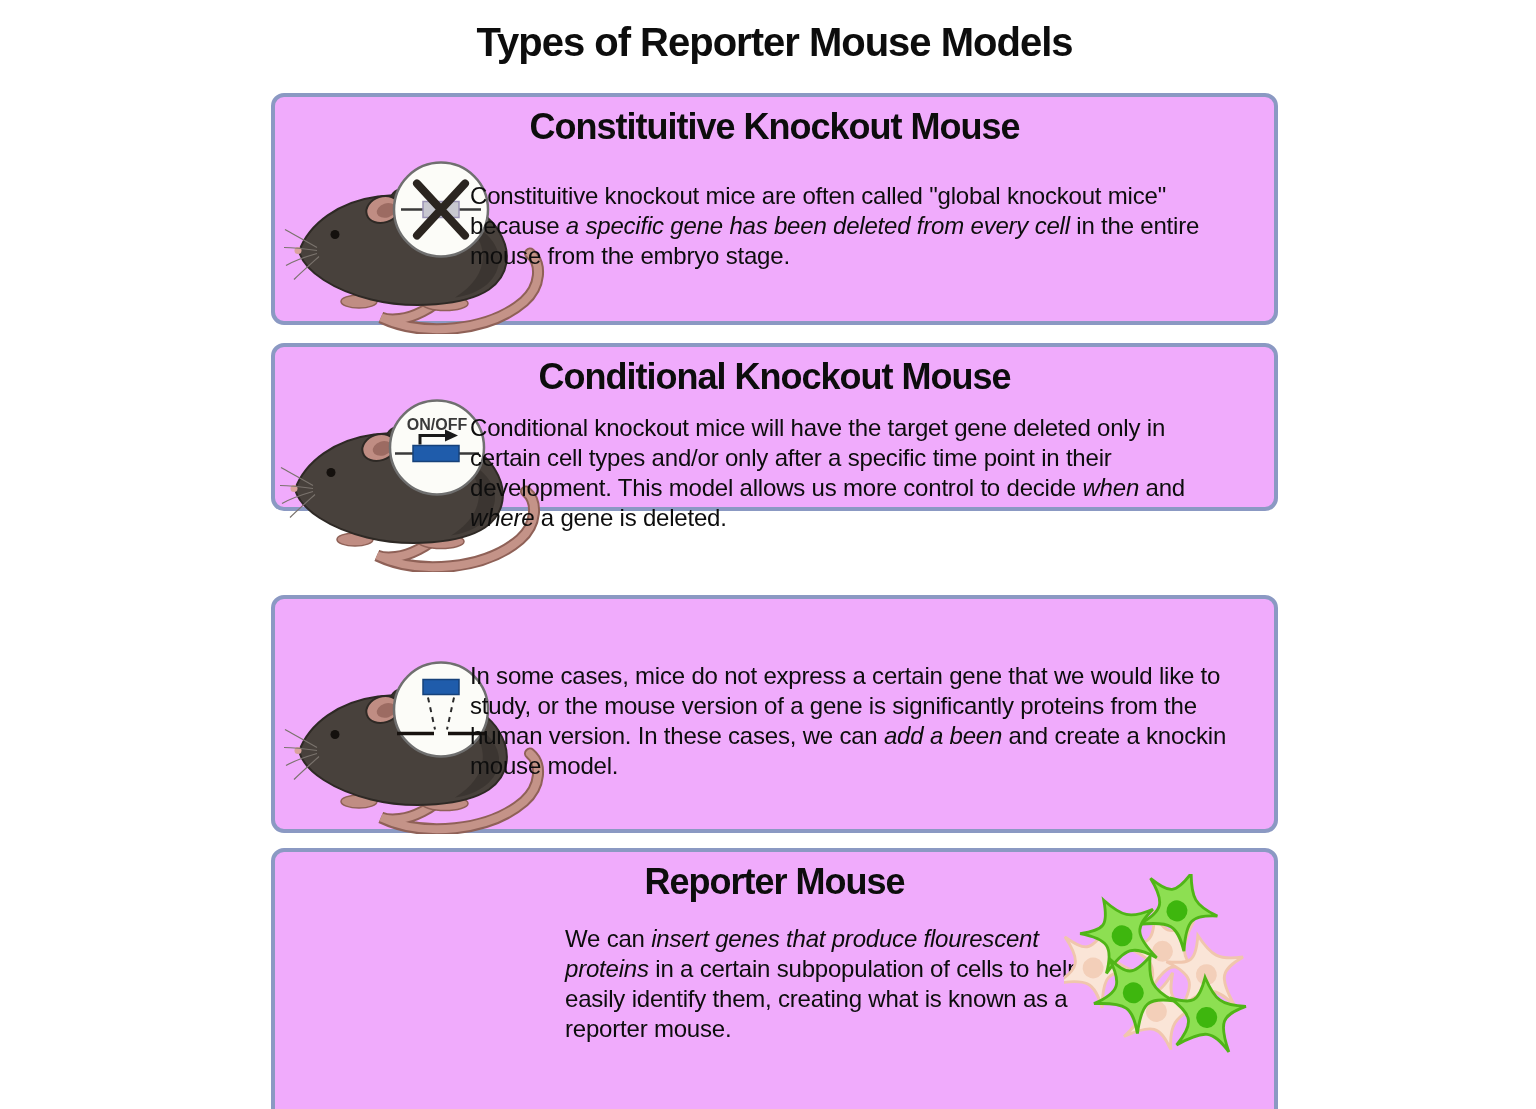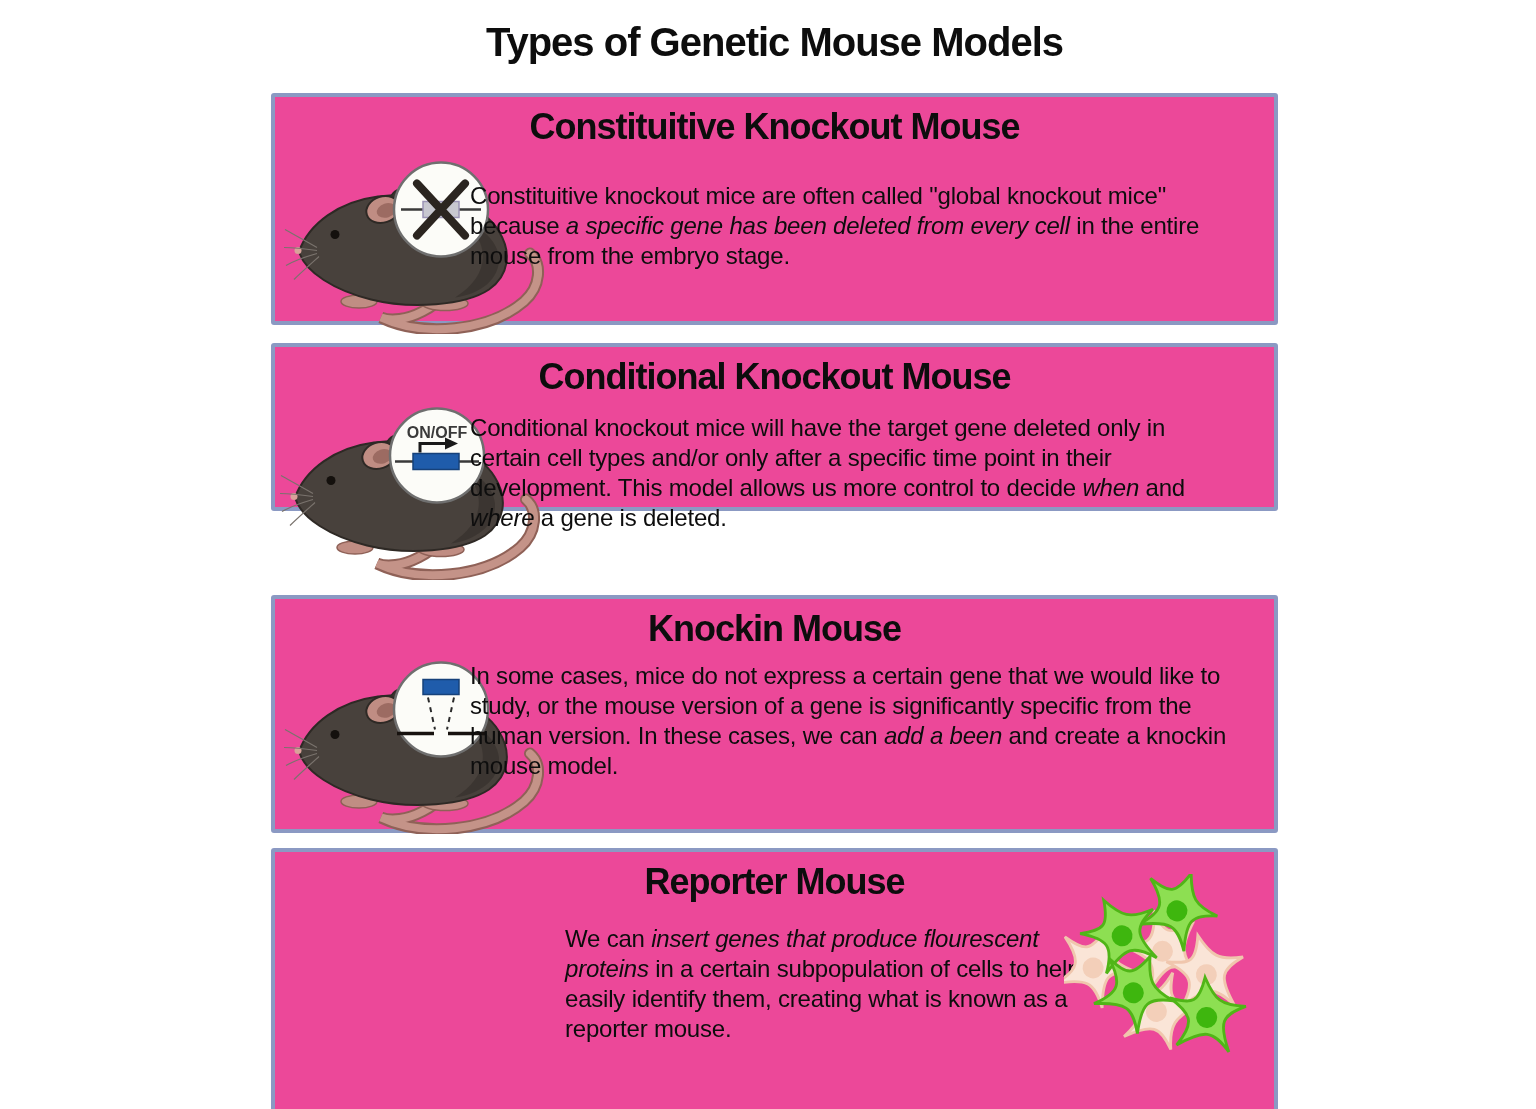--- a/index.html
+++ b/index.html
@@ -8,21 +8,21 @@
     background:#ffffff;color:#0d0d0d;
     font-family:"Liberation Sans", sans-serif;
   }
   .page-title{
     position:absolute;top:20px;left:271px;width:1007px;
     text-align:center;font-size:40px;font-weight:bold;letter-spacing:-1px;
     margin:0;
   }
   .panel{
     position:absolute;left:271px;width:1007px;box-sizing:border-box;
-    background:#ec4899;border:4px solid #8b99c3;border-radius:3px;
+    background:#f0abfc;border:4px solid #8b99c3;border-radius:13px;
   }
   .panel-title{
     position:absolute;top:10px;left:0;width:100%;margin:0;
     text-align:center;font-size:36px;font-weight:bold;letter-spacing:-1px;
     line-height:1.1;
   }
   .panel-body{
     position:absolute;margin:0;text-align:left;
     font-size:24px;line-height:30px;letter-spacing:-0.2px;
   }
@@ -63,69 +63,68 @@
         <path d="M34,102 C20,106 10,110 3,114"></path>
         <path d="M36,105 C26,114 17,122 11,128"></path>
       </g>
 
       <circle cx="158" cy="58" r="47" fill="#fcfcf8" stroke="#6f6f6f" stroke-width="2.5"></circle>
     </g>
     <path id="cell-shape" d="M2,-44 C10,-20 16,-13 42,-10 C16,-3 12,4 20,36 C5,12 -3,10 -34,24 C-13,3 -15,-7 -37,-26 C-13,-17 -7,-18 2,-44 Z"></path>
   </defs>
 </svg>
 
-<h1 class="page-title">Types of Genetic Mouse Models</h1>
+<h1 class="page-title">Types of Reporter Mouse Models</h1>
 
 <section class="panel" style="top:93px;height:232px;">
   <h2 class="panel-title">Constituitive Knockout Mouse</h2>
   <div class="mouse-wrap" style="left:8px;top:52px;">
     <svg viewBox="0 0 280 180">
       <use href="#mouse-base"></use>
       <g>
         <line x1="118" y1="58" x2="198" y2="58" stroke="#3a3a3a" stroke-width="2.5"></line>
         <rect x="140" y="50" width="36" height="16" fill="#c8c8d0" stroke="#9a93b5" stroke-width="1.5"></rect>
         <path d="M134,32 L182,84 M182,32 L134,84" stroke="#2b2520" stroke-width="8" stroke-linecap="round"></path>
       </g>
     </svg>
   </div>
   <p class="panel-body" style="top:84px;left:195px;right:22px;"><span>Constituitive knockout mice are often called "global knockout mice" because </span><i>a specific gene has been deleted from every cell</i><span> in the entire mouse from the embryo stage.</span></p>
 </section>
 
 <section class="panel" style="top:343px;height:168px;">
   <h2 class="panel-title">Conditional Knockout Mouse</h2>
-  <div class="mouse-wrap" style="left:4px;top:48px;">
+  <div class="mouse-wrap" style="left:4px;top:40px;">
     <svg viewBox="0 0 280 180">
       <use href="#mouse-base"></use>
       <g>
         <text x="158" y="40" text-anchor="middle" font-size="16" font-weight="600" fill="#3a3a3a" font-family="Liberation Sans, sans-serif">ON/OFF</text>
         <line x1="116" y1="64" x2="200" y2="64" stroke="#3a3a3a" stroke-width="2.5"></line>
         <rect x="134" y="56" width="46" height="16" fill="#1f5cab" stroke="#16417a" stroke-width="1.5"></rect>
         <path d="M141,55 L141,46 L168,46" fill="none" stroke="#1a1a1a" stroke-width="3"></path>
         <path d="M166,40 L179,46 L166,52 Z" fill="#1a1a1a"></path>
       </g>
     </svg>
   </div>
   <p class="panel-body" style="top:66px;left:195px;right:39px;"><span>Conditional knockout mice will have the target gene deleted only in certain cell types and/or only after a specific time point in their development. This model allows us more control to decide </span><i>when</i><span> and </span><i>where</i><span> a gene is deleted.</span></p>
 </section>
 
 <section class="panel" style="top:595px;height:238px;">
-  <h2 class="panel-title">Knockin Mouse</h2>
   <div class="mouse-wrap" style="left:8px;top:50px;">
     <svg viewBox="0 0 280 180">
       <use href="#mouse-base"></use>
       <g>
         <rect x="140" y="28" width="36" height="15" fill="#1f5cab" stroke="#16417a" stroke-width="1.5"></rect>
         <path d="M145,46 L152,78" stroke="#2b2b2b" stroke-width="2" stroke-dasharray="5,5" fill="none"></path>
         <path d="M171,46 L164,78" stroke="#2b2b2b" stroke-width="2" stroke-dasharray="5,5" fill="none"></path>
         <line x1="114" y1="82" x2="151" y2="82" stroke="#17120f" stroke-width="3.5"></line>
         <line x1="165" y1="82" x2="202" y2="82" stroke="#17120f" stroke-width="3.5"></line>
       </g>
     </svg>
   </div>
-  <p class="panel-body" style="top:62px;left:195px;right:24px;"><span>In some cases, mice do not express a certain gene that we would like to study, or the mouse version of a gene is significantly specific from the human version. In these cases, we can </span><i>add a been</i><span> and create a knockin mouse model.</span></p>
+  <p class="panel-body" style="top:62px;left:195px;right:24px;"><span>In some cases, mice do not express a certain gene that we would like to study, or the mouse version of a gene is significantly proteins from the human version. In these cases, we can </span><i>add a been</i><span> and create a knockin mouse model.</span></p>
 </section>
 
 <section class="panel" style="top:848px;height:298px;">
   <h2 class="panel-title">Reporter Mouse</h2>
   <p class="panel-body" style="top:72px;left:290px;right:185px;"><span>We can </span><i>insert genes that produce flourescent proteins</i><span> in a certain subpopulation of cells to help easily identify them, creating what is known as a reporter mouse.</span></p>
   <div class="cells-wrap" style="right:10px;top:22px;">
     <svg viewBox="0 0 210 210">
 
       <g transform="translate(30,98) rotate(15)">
         <use href="#cell-shape" fill="#fae5d7" stroke="#f0c6ad" stroke-width="3"></use>

